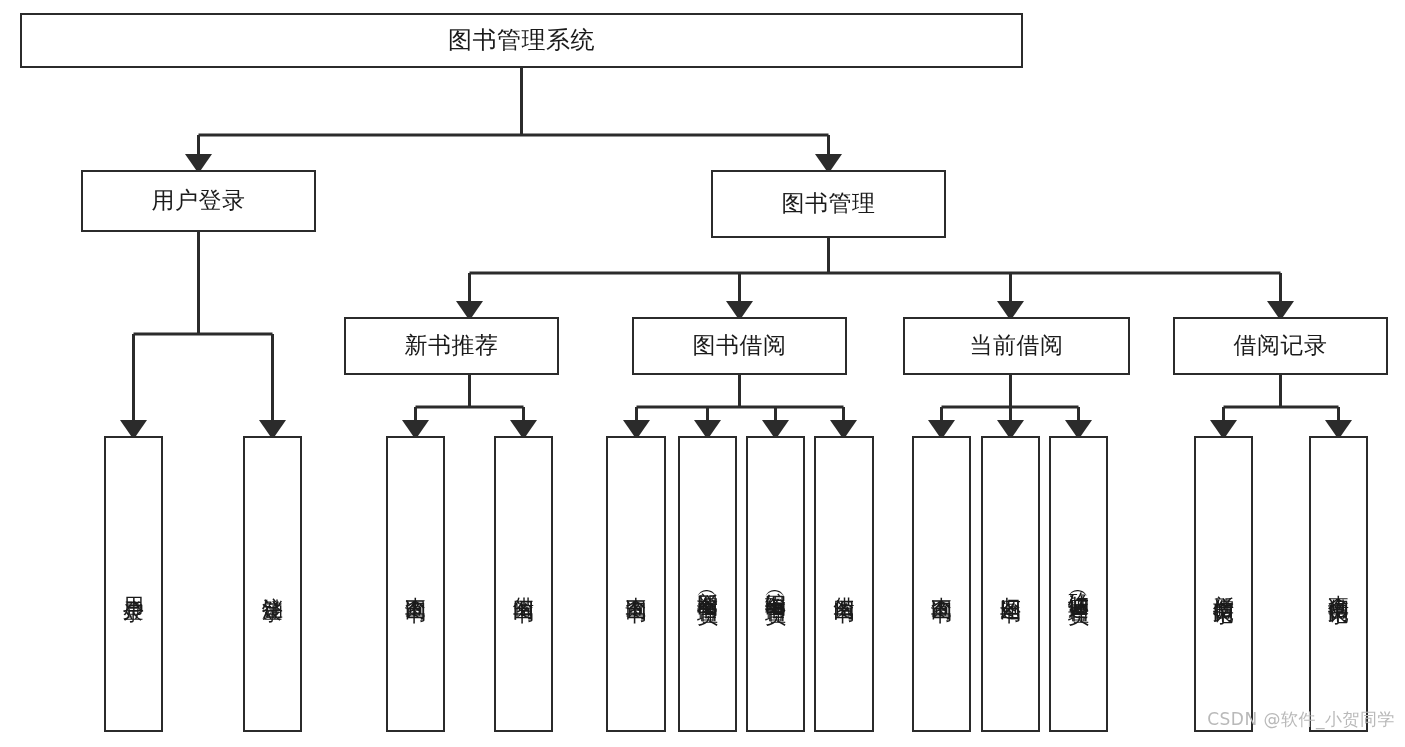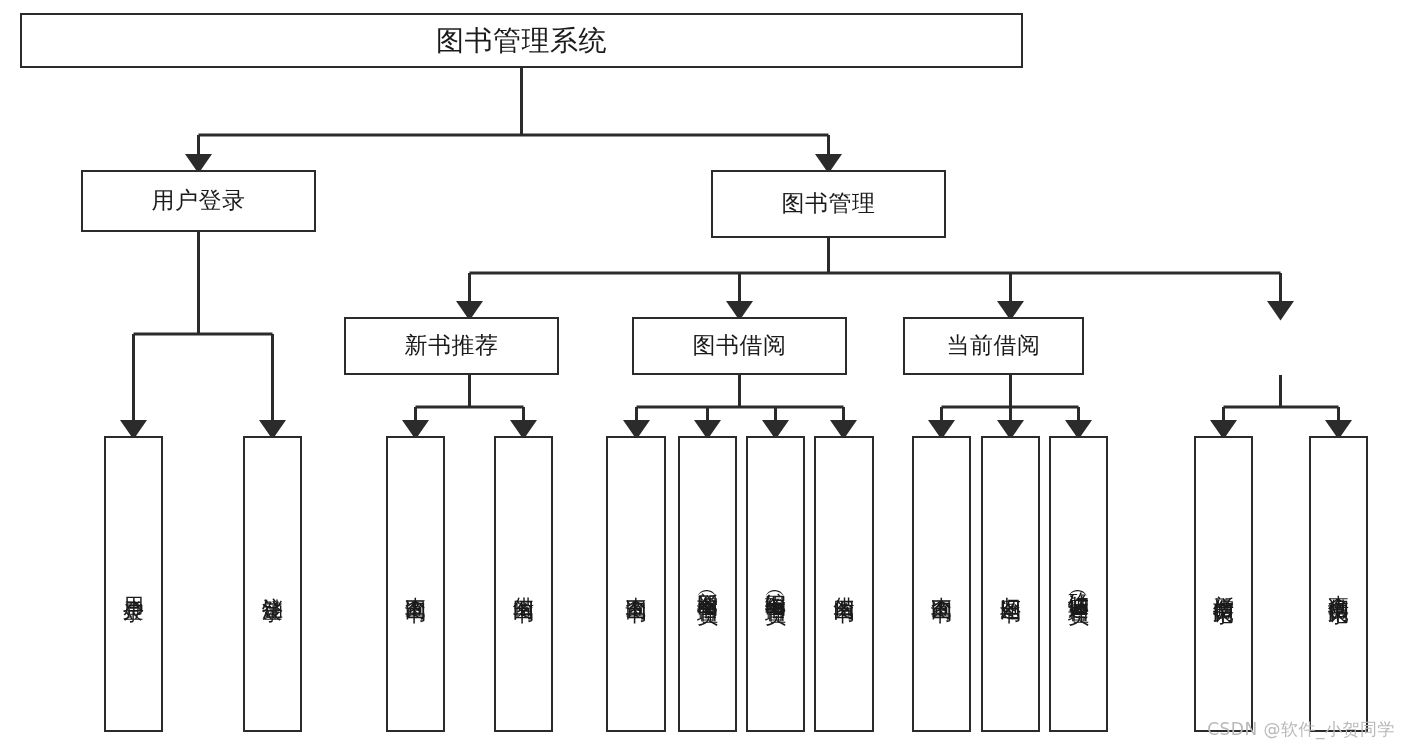--- a/index.html
+++ b/index.html
@@ -42,41 +42,41 @@
     line-height: 1.18;
     white-space: nowrap;
     user-select: none;
   }
   
   .node.horiz .node-label {
     font-size: 23px;
     letter-spacing: 0.5px;
   }
   .node.root .node-label {
-    font-size: 28px;
+    font-size: 24px;
   }
   
   .node.vert {
     align-items: center;
     justify-content: center;
     padding: 6px 2px;
   }
   .node.vert .node-label {
     writing-mode: vertical-rl;
     text-orientation: upright;
     font-size: 21px;
     line-height: 1.05;
     letter-spacing: 2px;
     white-space: nowrap;
     max-height: 100%;
   }
   #watermark {
     position: absolute;
     right: 10px;
-    bottom: 6px;
+    bottom: 16px;
     font-size: 17px;
     color: #b9b9b9;
     letter-spacing: 0.5px;
     z-index: 5;
     white-space: nowrap;
     user-select: none;
   }
 </style>
 </head>
 <body>
@@ -145,22 +145,25 @@
   <div class="node horiz" style="left:711px; top:170px; width:235px; height:68px;">
     <span class="node-label">图书管理</span>
   </div>
 
   <div class="node horiz" style="left:344px; top:317px; width:215px; height:58px;">
     <span class="node-label">新书推荐</span>
   </div>
   <div class="node horiz" style="left:632px; top:317px; width:215px; height:58px;">
     <span class="node-label">图书借阅</span>
   </div>
-  <div class="node horiz" style="left:903px; top:317px; width:181px; height:58px;">
+  <div class="node horiz" style="left:903px; top:317px; width:227px; height:58px;">
     <span class="node-label">当前借阅</span>
+  </div>
+  <div class="node horiz" style="left:1173px; top:317px; width:215px; height:58px;">
+    <span class="node-label">借阅记录</span>
   </div>
 
   <div class="node vert" style="left:104px; top:436px; width:59px; height:296px;">
     <span class="node-label">用户登录</span>
   </div>
   <div class="node vert" style="left:243px; top:436px; width:59px; height:296px;">
     <span class="node-label">注销登录</span>
   </div>
 
   <div class="node vert" style="left:386px; top:436px; width:59px; height:296px;">

